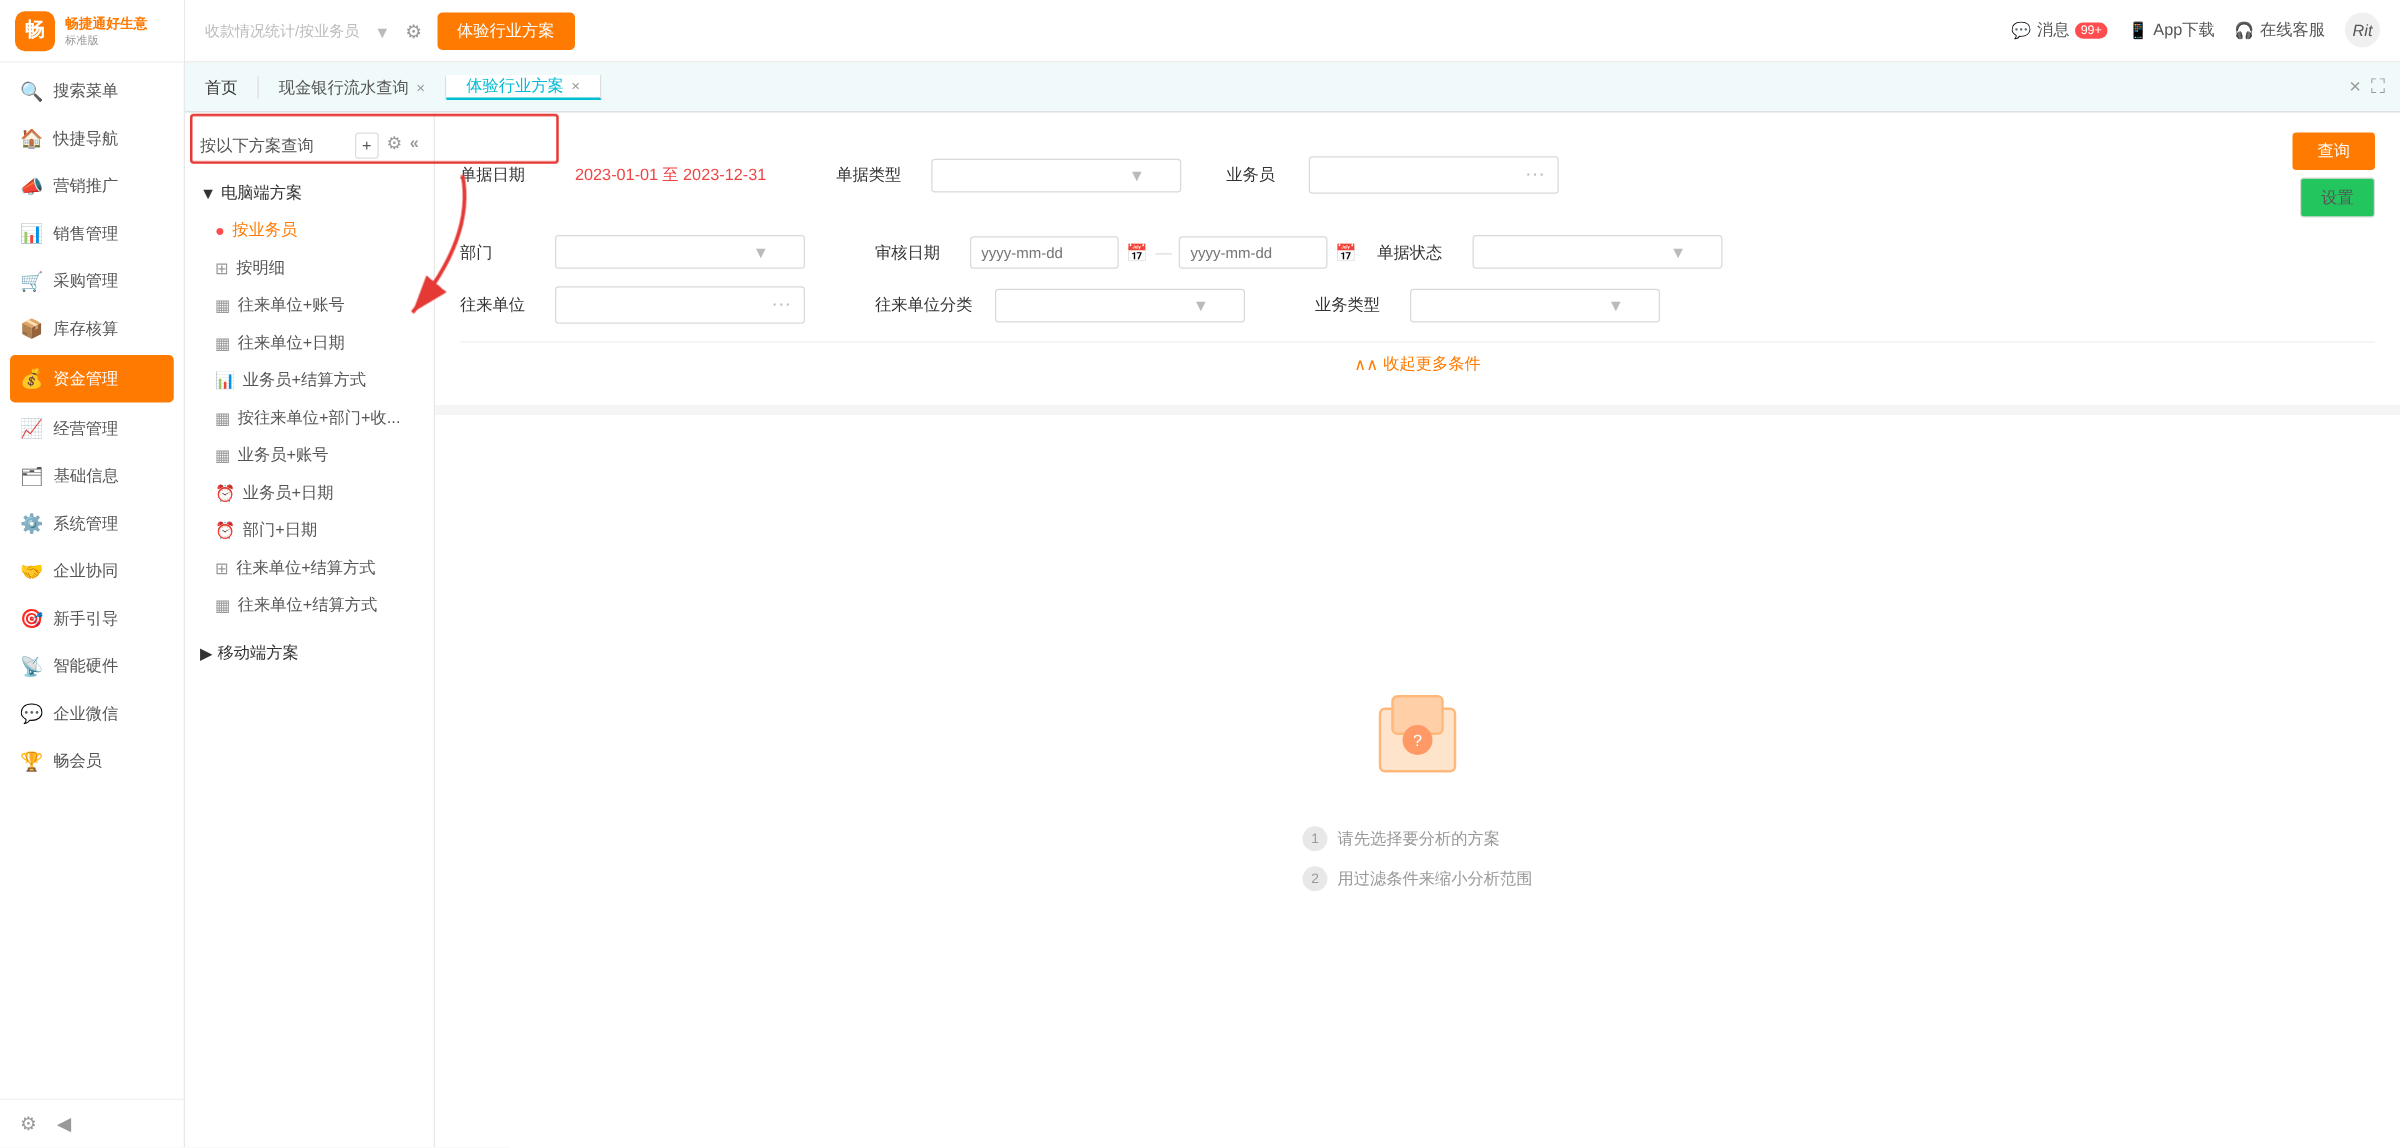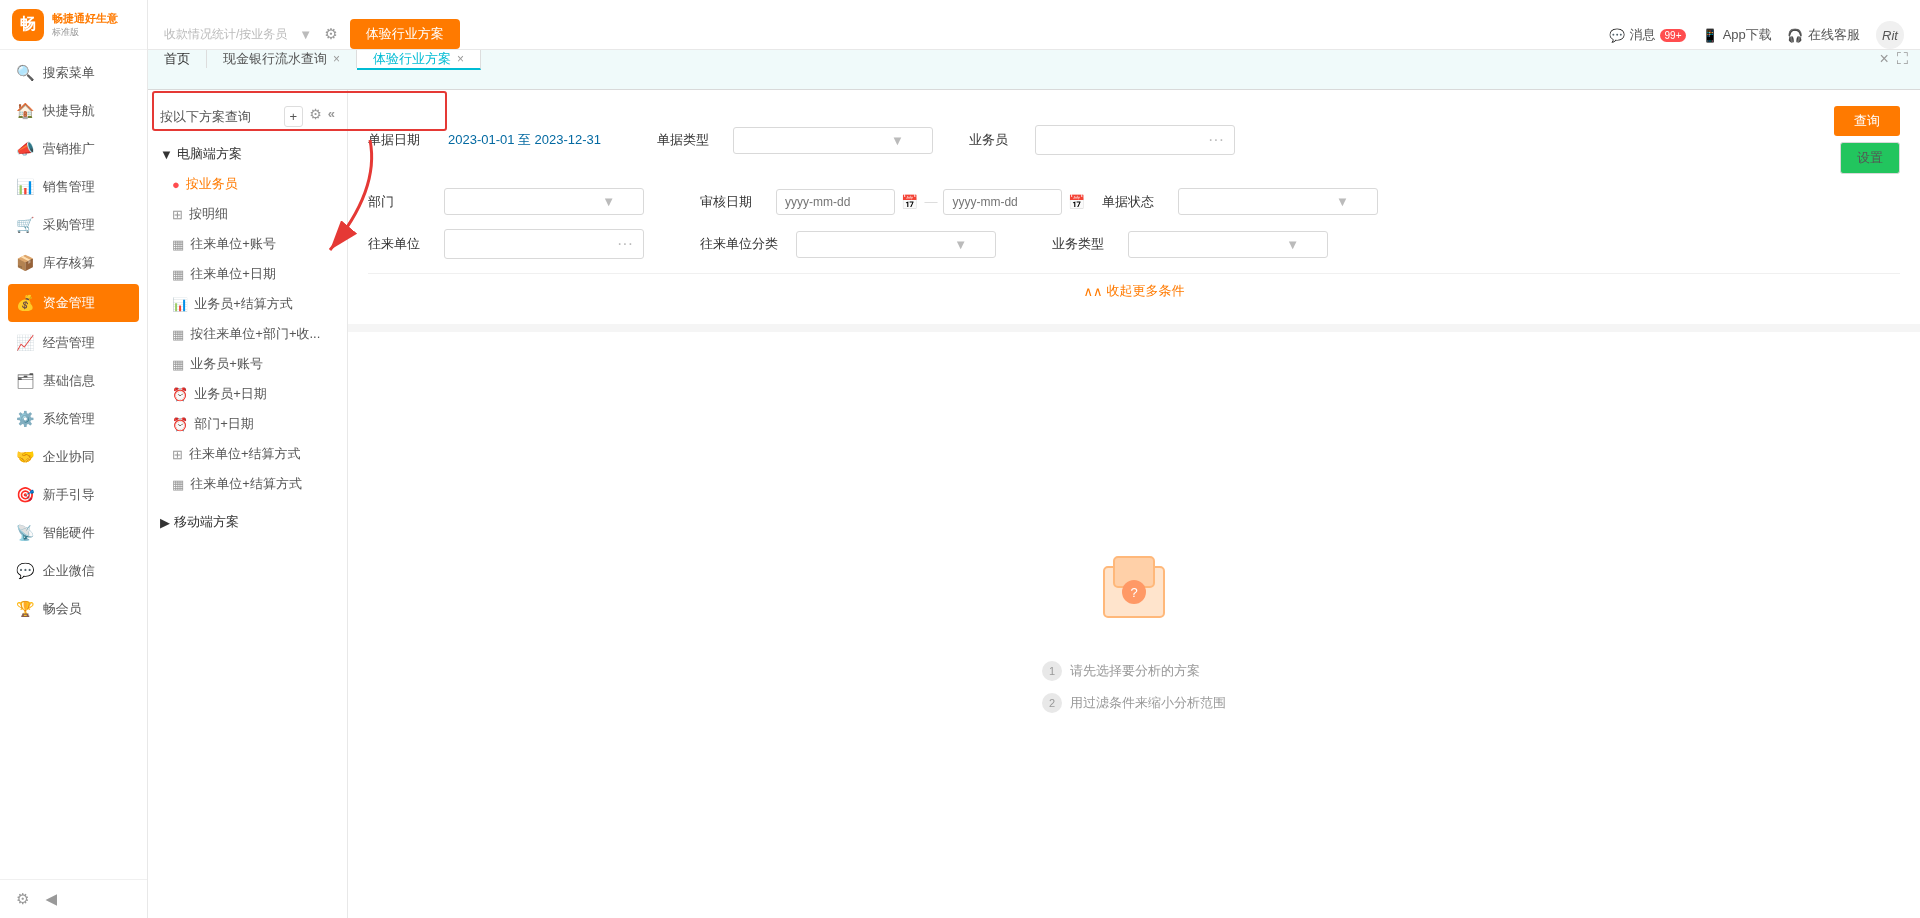--- a/index.html
+++ b/index.html
@@ -57,22 +57,22 @@
     .sidebar-footer-icon { color: #999; cursor: pointer; font-size: 15px; }
 
     
     .main { flex: 1; display: flex; flex-direction: column; overflow: hidden; }
 
     
     .top-header {
       height: 50px;
       background: #fff;
       display: flex;
-      align-items: flex-end;
-      padding: 0 16px;
+      align-items: flex-start;
+      padding: 10px 16px;
       border-bottom: 1px solid #e8e8e8;
       justify-content: space-between;
     }
     .header-left { display: flex; align-items: center; gap: 12px; }
     .header-trial-btn {
       background: #ff7a00;
       color: #fff;
       border: none;
       border-radius: 4px;
       padding: 6px 16px;
@@ -88,21 +88,21 @@
       font-size: 10px;
       padding: 1px 5px;
     }
     .user-avatar { width: 28px; height: 28px; background: #ddd; border-radius: 50%; }
 
     
     .tab-bar {
       height: 40px;
       background: #f0fafa;
       display: flex;
-      align-items: flex-start;
+      align-items: center;
       border-bottom: 1px solid #d9d9d9;
     }
     .tab-item {
       display: flex;
       align-items: center;
       padding: 0 16px;
       cursor: pointer;
       color: #555;
       font-size: 13px;
       border-right: 1px solid #ddd;
@@ -223,21 +223,21 @@
       cursor: pointer;
       font-size: 12px;
       color: #555;
       background: #fff;
     }
     .date-quick-btn.active {
       background: #ff7a00;
       color: #fff;
       border-color: #ff7a00;
     }
-    .date-range { font-size: 12px; color: #0369a1; margin-left: 4px; text-align: right; }
+    .date-range { font-size: 12px; color: #ef4444; margin-left: 16px; text-align: right; }
     .filter-select {
       border: 1px solid #d9d9d9;
       border-radius: 3px;
       padding: 5px 28px 5px 10px;
       font-size: 13px;
       color: #333;
       background: #fff;
       min-width: 180px;
       cursor: pointer;
       position: relative;

